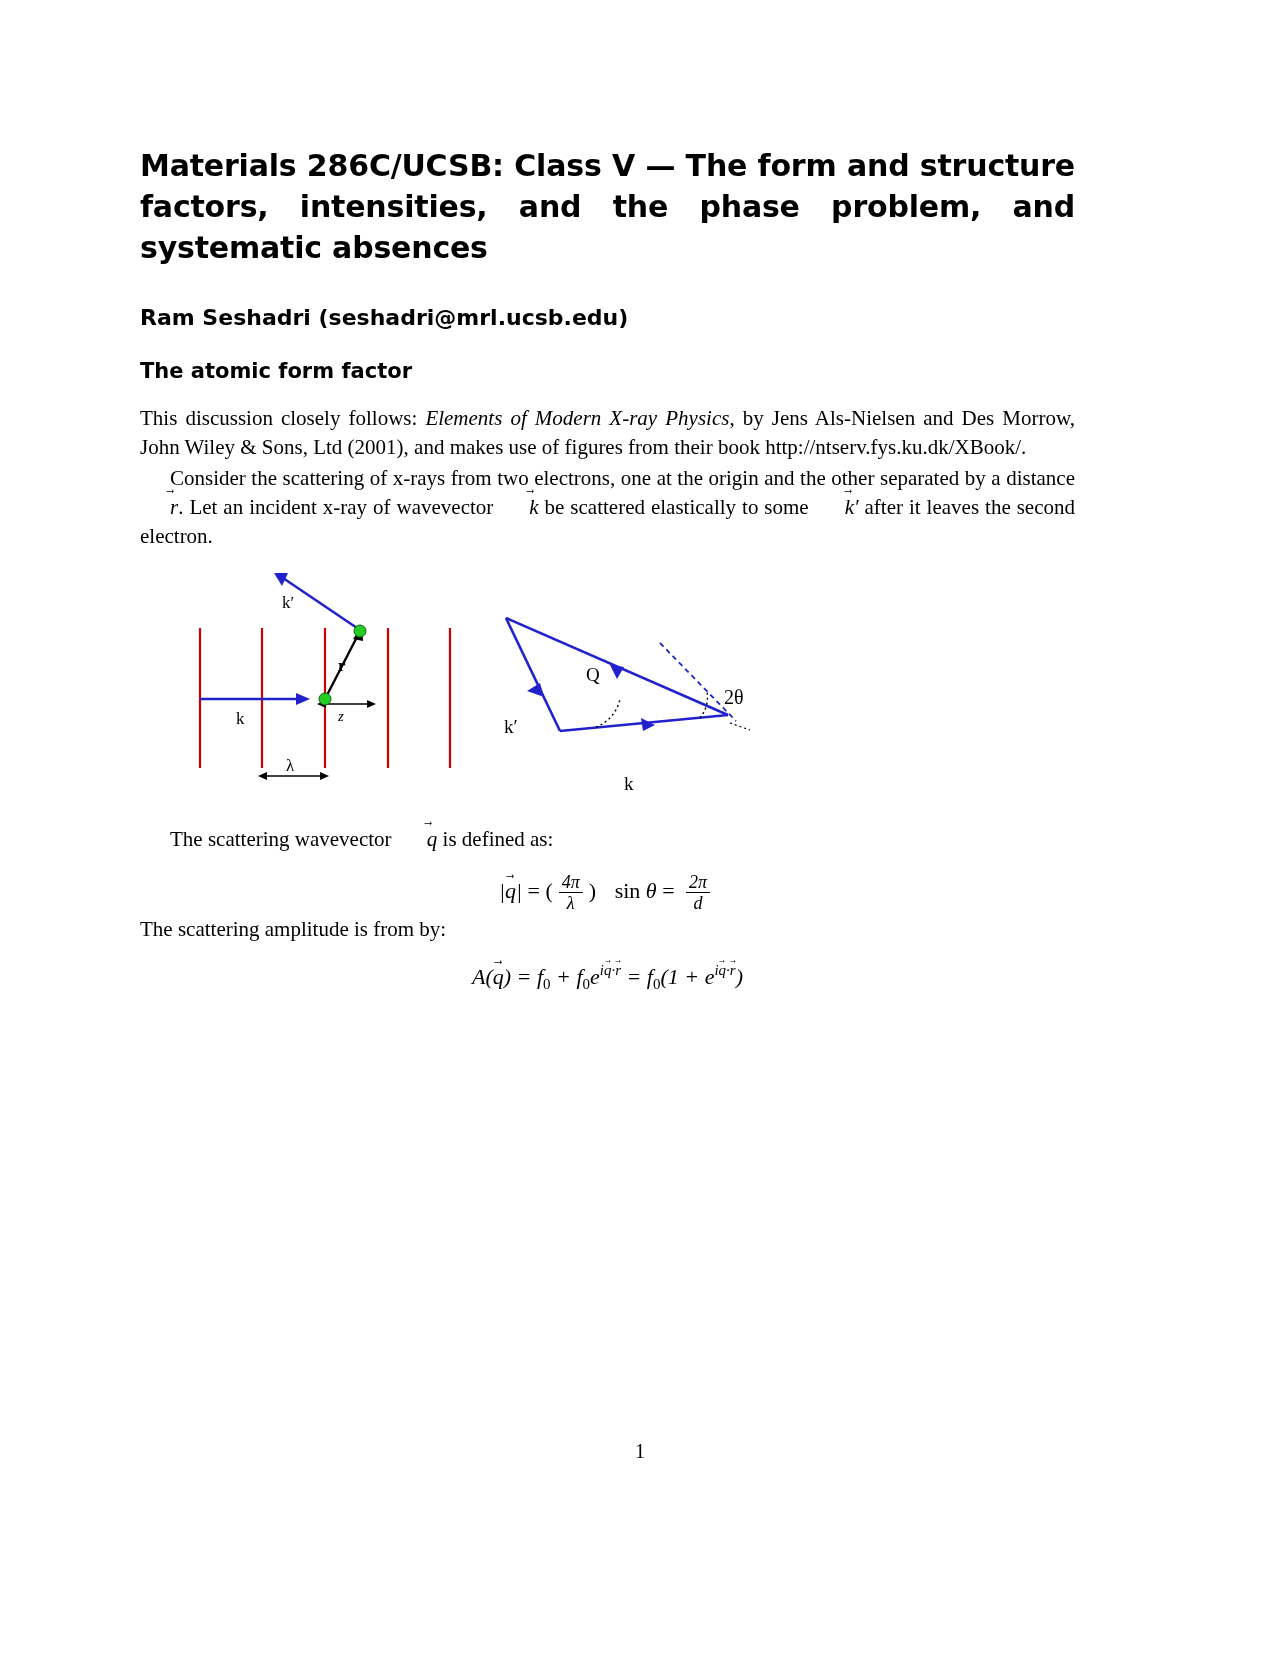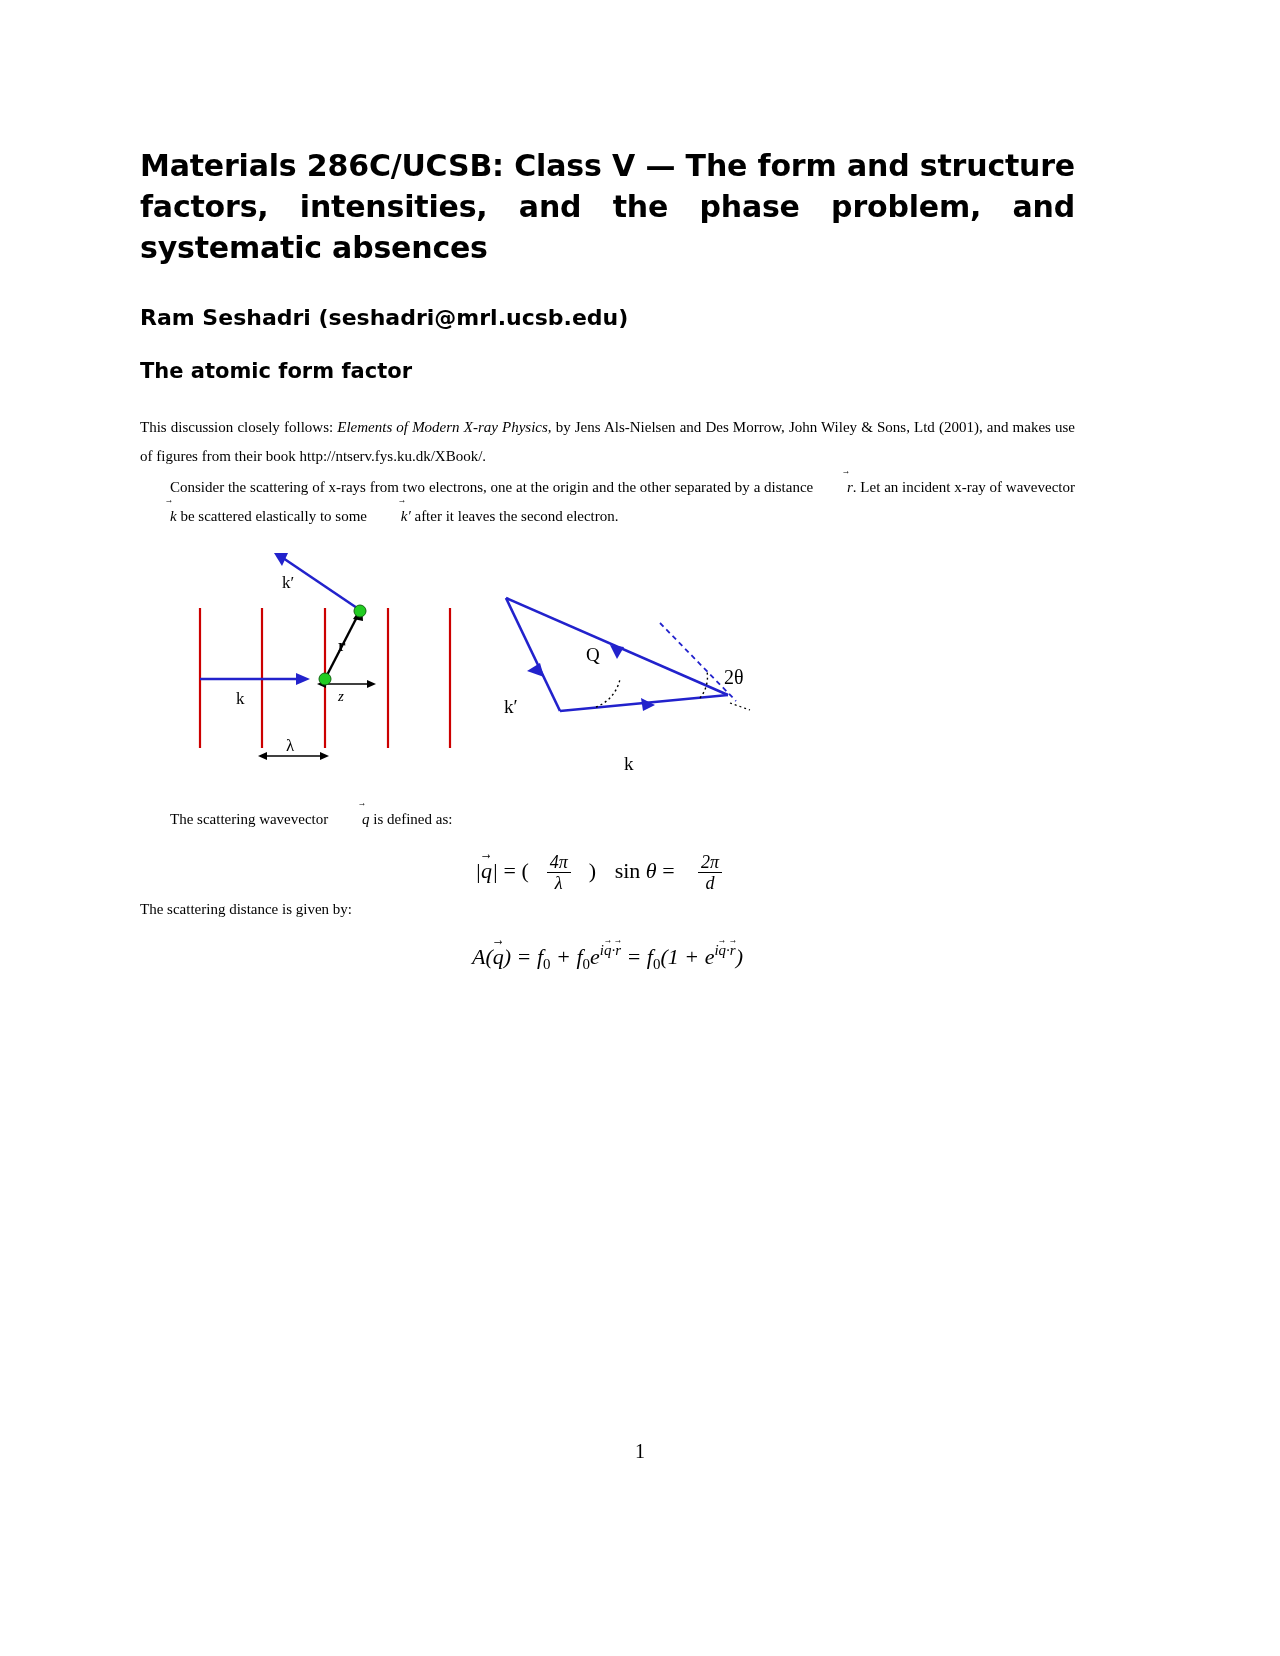--- a/index.html
+++ b/index.html
@@ -40,23 +40,23 @@
     margin: 36px 0 0 0;
   }
   h3.section {
     font-family: "DejaVu Sans", sans-serif;
     font-weight: bold;
     font-size: 21px;
     line-height: 26px;
     margin: 26px 0 0 0;
   }
   p.body {
-    font-size: 15px;
+    font-size: 21px;
     line-height: 29px;
-    margin: 29px 0 0 0;
+    margin: 20px 0 0 0;
     text-align: justify;
   }
   p.indent {
     text-indent: 30px;
   }
   p.tight {
     margin-top: 2px;
   }
   .math {
     font-family: "Liberation Serif", serif;
@@ -67,21 +67,21 @@
     text-align: center;
     font-size: 22px;
     margin: 18px 0 0 0;
     font-family: "Liberation Serif", serif;
   }
   .frac {
     display: inline-block;
     vertical-align: middle;
     font-size: 0.82em;
     line-height: 1.12;
-    margin: 0 18px;
+    margin: 0 6px;
   }
   .frac .num { display: block; padding: 0 3px; }
   .frac .den { display: block; border-top: 1.2px solid #000; padding: 0 3px; }
   .vecarrow {
     position: relative;
     display: inline-block;
   }
   .vecarrow::after {
     content: "\2192";
     position: absolute;
@@ -210,21 +210,21 @@
     <p class="body indent tight"><span>The scattering wavevector </span><span class="math vecarrow">q</span><span> is defined as:</span></p>
 
     <div class="eq">
       <span class="math">|<span class="vecarrow">q</span>|</span>
       <span class="upr"> = (</span><span class="frac"><span class="num math">4π</span><span class="den math">λ</span></span><span class="upr">)</span>
       <span class="upr" style="margin-left:13px">sin</span> <span class="math">θ</span>
       <span class="upr"> = </span><span class="frac"><span class="num math">2π</span><span class="den math">d</span></span>
     </div>
 
 
-    <p class="body tight">The scattering distance is given by:</p>
+    <p class="body tight">The scattering amplitude is from by:</p>
 
     <div class="eq">
       <span class="math">A(<span class="vecarrow">q</span>) = f<sub>0</sub> + f<sub>0</sub>e<sup><span class="math">i<span class="vecarrow">q</span>·<span class="vecarrow">r</span></span></sup> = f<sub>0</sub>(1 + e<sup><span class="math">i<span class="vecarrow">q</span>·<span class="vecarrow">r</span></span></sup>)</span>
     </div>
 
 
 
   </div>
 
   <div class="pagenum">1</div>

